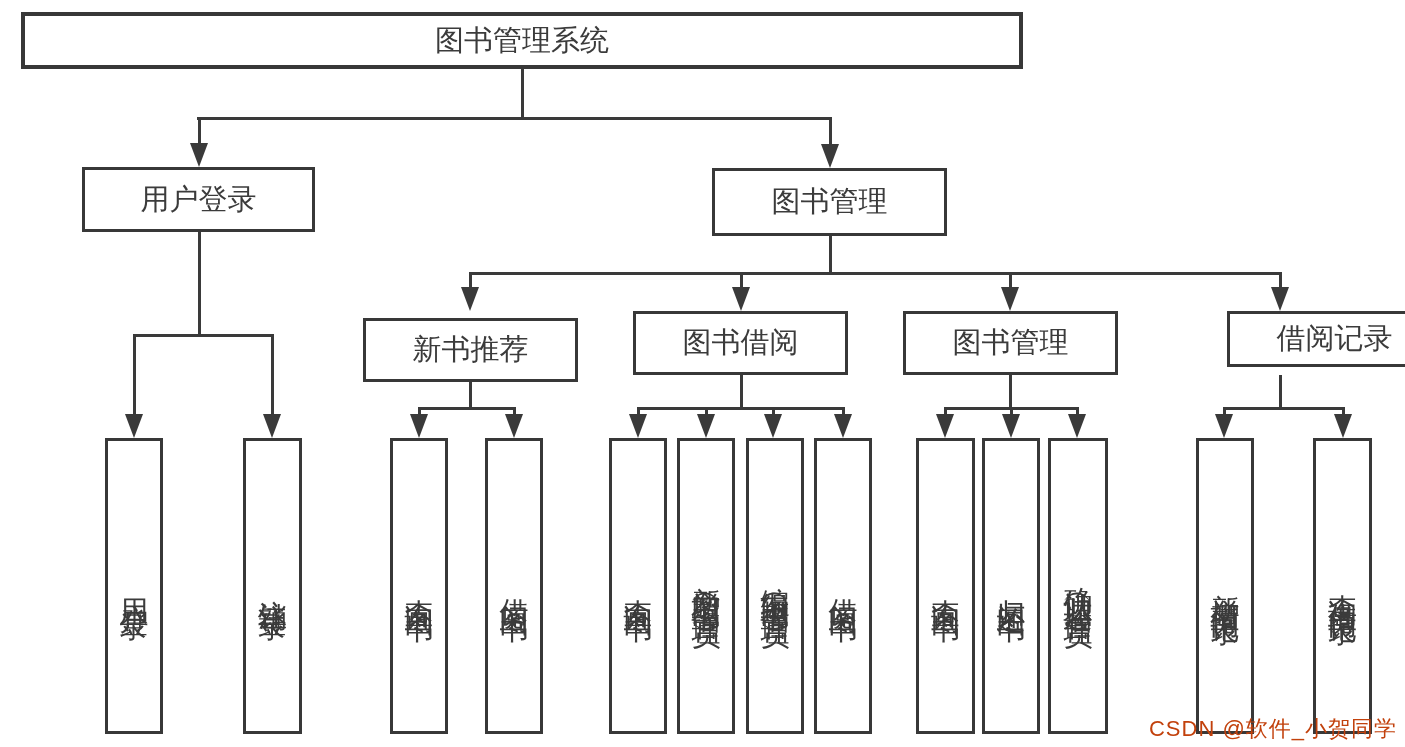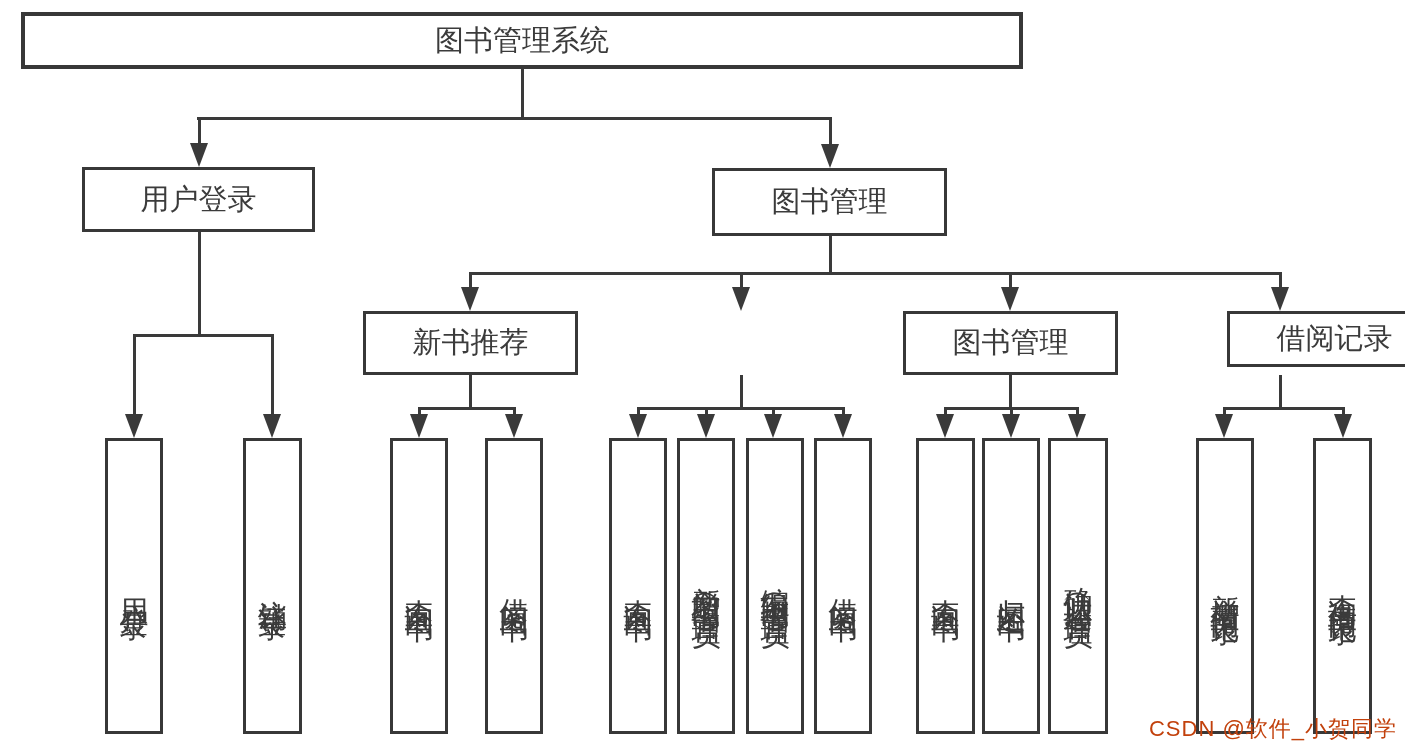--- a/index.html
+++ b/index.html
@@ -67,22 +67,25 @@
   <div id="watermark">CSDN @软件_小贺同学</div>
 <div class="node h root" style="left: 21px; top: 12px; width: 1002px; height: 57px;">
       <span class="lbl">图书管理系统</span>
     </div>
     <div class="node h" style="left: 82px; top: 167px; width: 233px; height: 65px;">
       <span class="lbl">用户登录</span>
     </div>
     <div class="node h" style="left: 712px; top: 168px; width: 235px; height: 68px;">
       <span class="lbl">图书管理</span>
     </div>
-    <div class="node h" style="left: 363px; top: 311px; width: 215px; height: 64px;">
+    <div class="node h" style="left: 363px; top: 318px; width: 215px; height: 64px;">
       <span class="lbl">新书推荐</span>
+    </div>
+    <div class="node h" style="left: 633px; top: 311px; width: 215px; height: 64px;">
+      <span class="lbl">图书借阅</span>
     </div>
     <div class="node h" style="left: 903px; top: 311px; width: 215px; height: 64px;">
       <span class="lbl">图书管理</span>
     </div>
     <div class="node h" style="left: 1227px; top: 311px; width: 215px; height: 56px; align-items: center;">
       <span class="lbl">借阅记录</span>
     </div>
     <div class="node v" style="left: 105px; top: 438px; width: 58px; height: 296px;">
       <span class="lbl">用户登录</span>
     </div>

